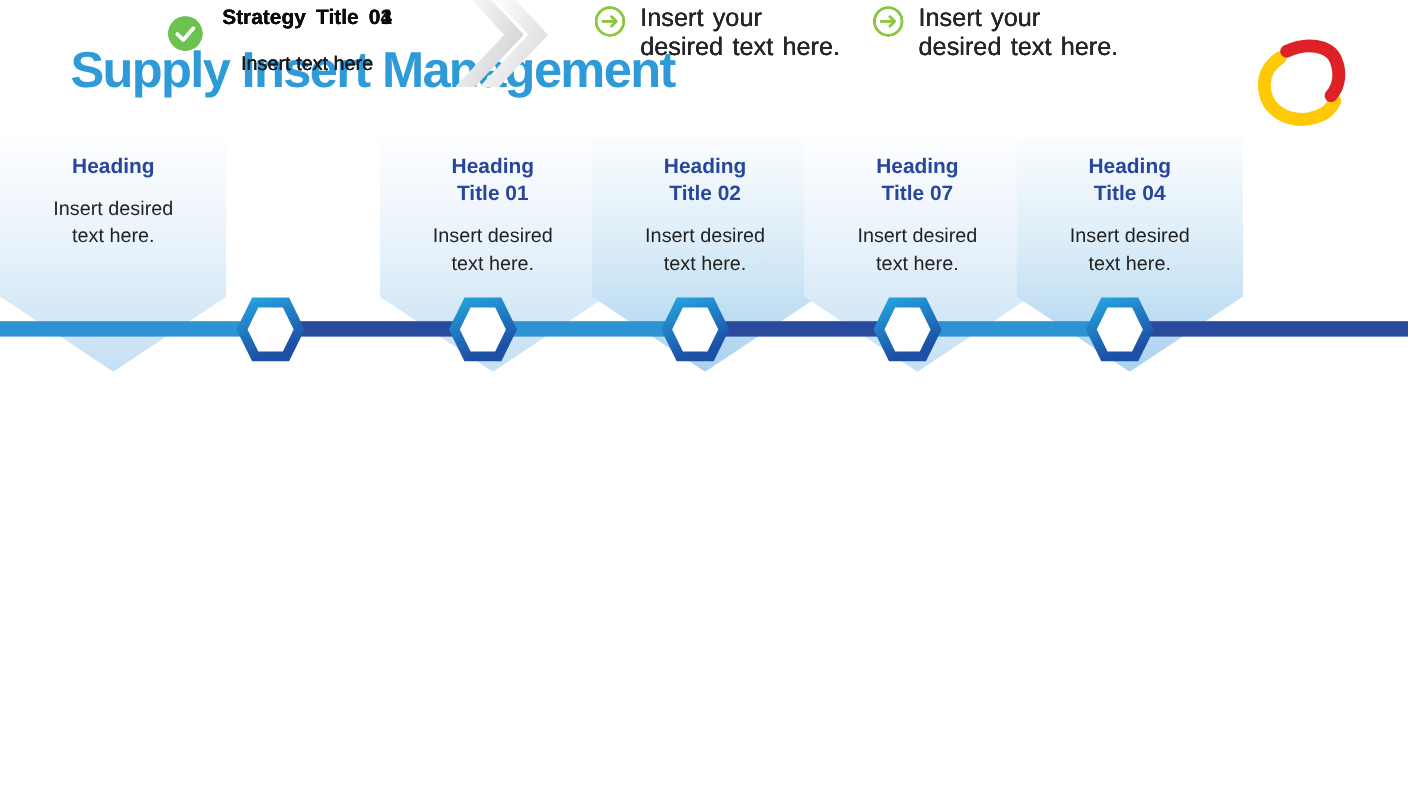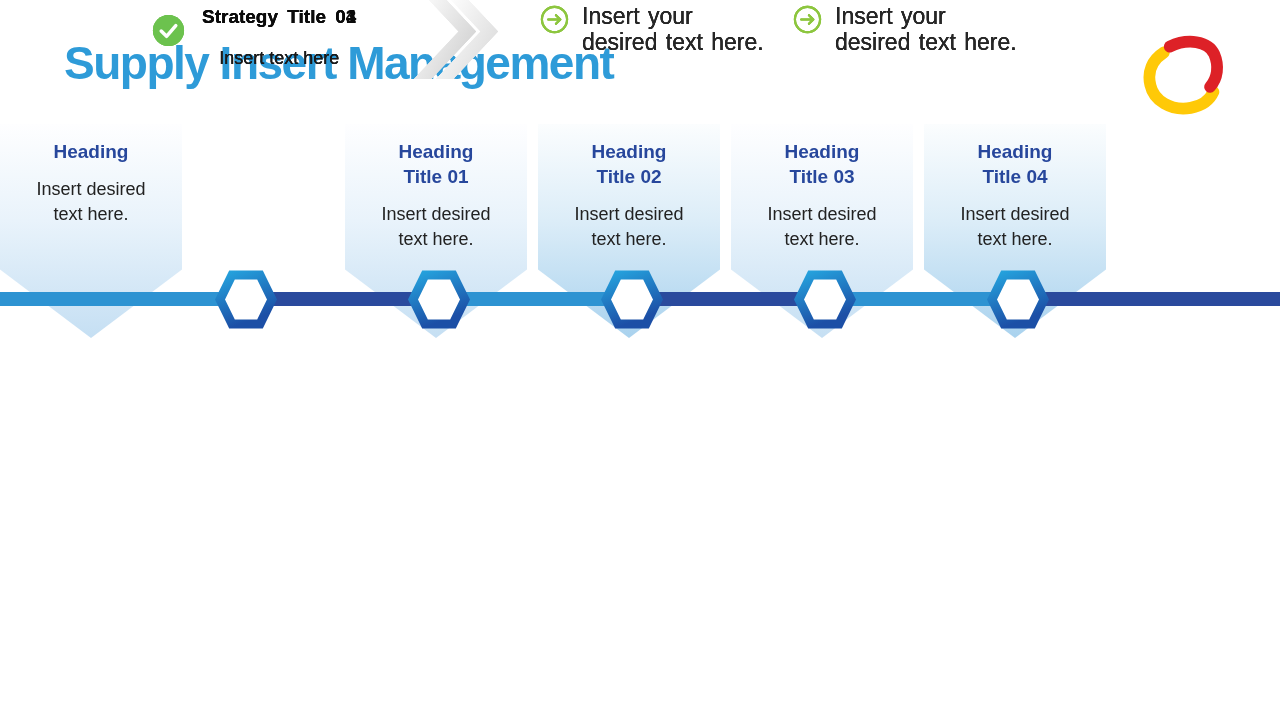--- a/index.html
+++ b/index.html
@@ -13,21 +13,21 @@
     font-size:46px; font-weight:700; letter-spacing:-1.5px;
     color:var(--title-color,#2E9BD8);
     white-space:nowrap;
   }
 
   
   .logo { position:absolute; left:1142px; top:32px; width:84px; height:88px; }
 
   
   .card {
-    position:absolute; top:124px; width:182px; height:214px;
+    position:absolute; top:124px; width:206px; height:214px;
     clip-path:polygon(0 0, 100% 0, 100% 68%, 50% 100%, 0 68%);
     text-align:center; padding-top:15px;
   }
   .card.odd  { background:linear-gradient(180deg,#FEFEFF 0%, #E9F3FB 45%, #C5DFF3 100%); }
   .card.even { background:linear-gradient(180deg,#FBFDFE 0%, #DCEDF8 45%, #A9D2EE 100%); }
   .card:nth-of-type(1){ left:152px; } .card:nth-of-type(2){ left:345px; }
   .card:nth-of-type(3){ left:538px; } .card:nth-of-type(4){ left:731px; }
   .card:nth-of-type(5){ left:924px; }
   .card-heading { font-size:19px; font-weight:700; line-height:25px; color:var(--heading-color,#27479C); }
   .card-heading span { display:block; }
@@ -95,21 +95,21 @@
       <span>Title 02</span>
     </div>
     <div class="card-body">
       <span>Insert desired</span>
       <span>text here.</span>
     </div>
   </div>
   <div class="card odd">
     <div class="card-heading">
       <span>Heading</span>
-      <span>Title 03</span>
+      <span>Title 07</span>
     </div>
     <div class="card-body">
       <span>Insert desired</span>
       <span>text here.</span>
     </div>
   </div>
   <div class="card even">
     <div class="card-heading">
       <span>Heading</span>
       <span>Title 04</span>

